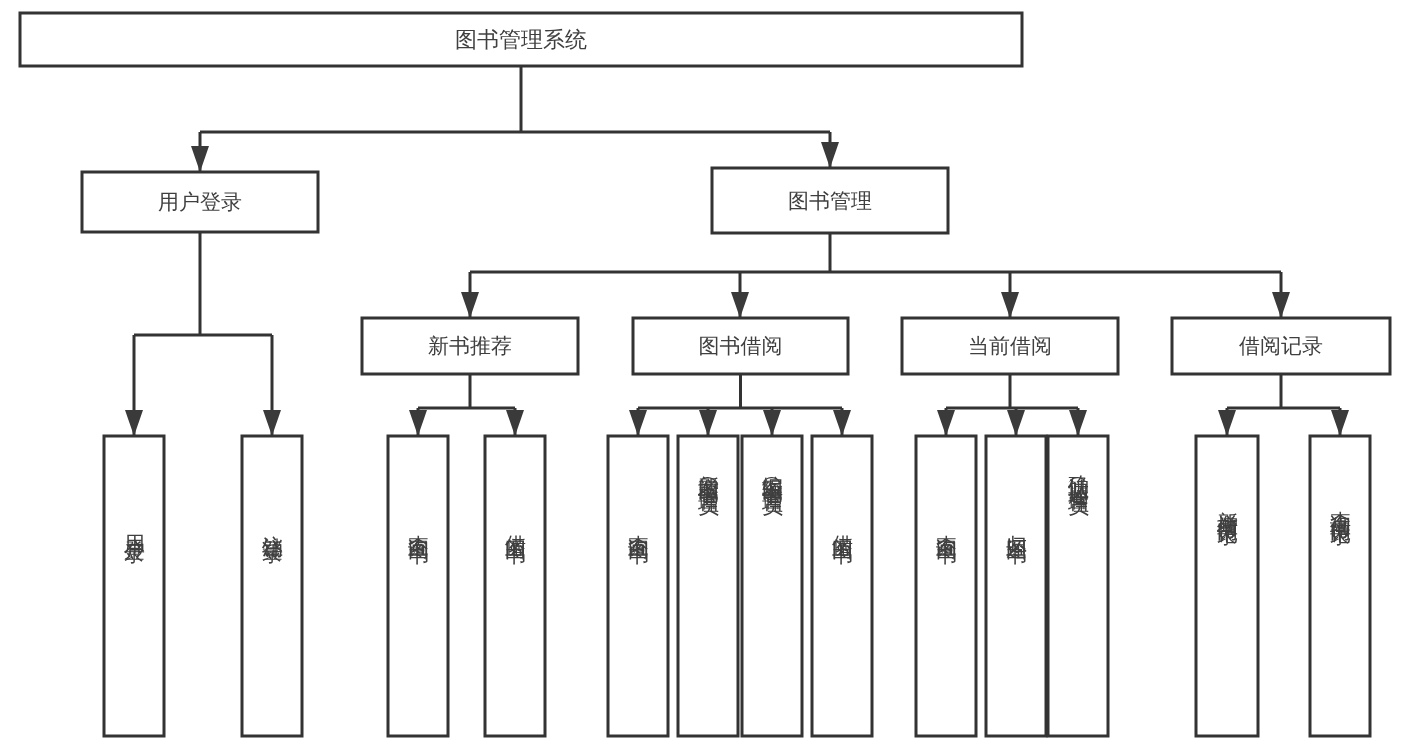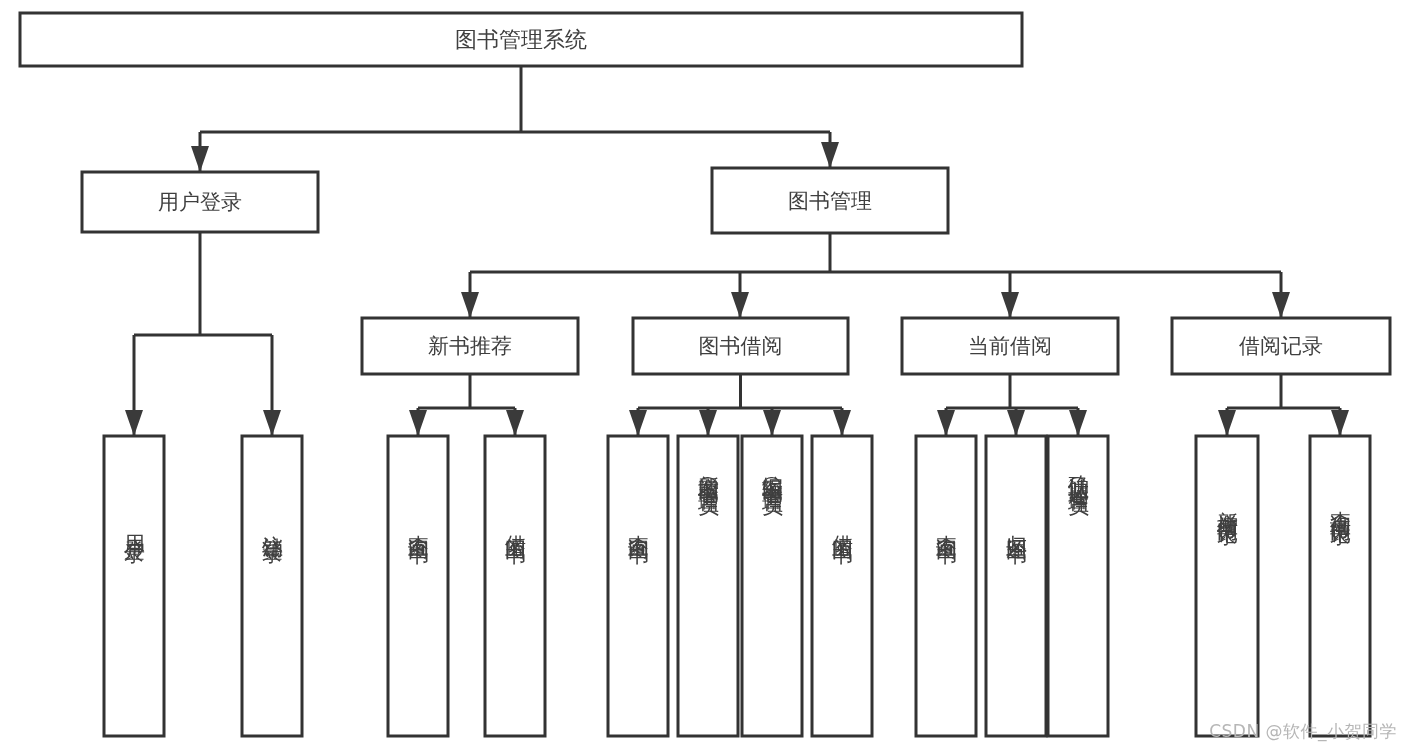--- a/index.html
+++ b/index.html
@@ -210,14 +210,13 @@
       <div class="leaf-label-wrap" style="left: 1048px; top: 436px; width: 60px; height: 300px; padding-top: 22px;">
         <span class="leaf-label">确认归还（管理员）</span>
       </div>
       <div class="leaf-label-wrap" style="left: 1196px; top: 436px; width: 62px; height: 300px; padding-top: 58px;">
         <span class="leaf-label">新增借阅记录</span>
       </div>
       <div class="leaf-label-wrap" style="left: 1310px; top: 436px; width: 60px; height: 300px; padding-top: 58px;">
         <span class="leaf-label">查询借阅记录</span>
       </div>
     </div>
-  <div class="watermark">CSDN @软件_小贺同学</div>
 </div>
 
 </body></html>

